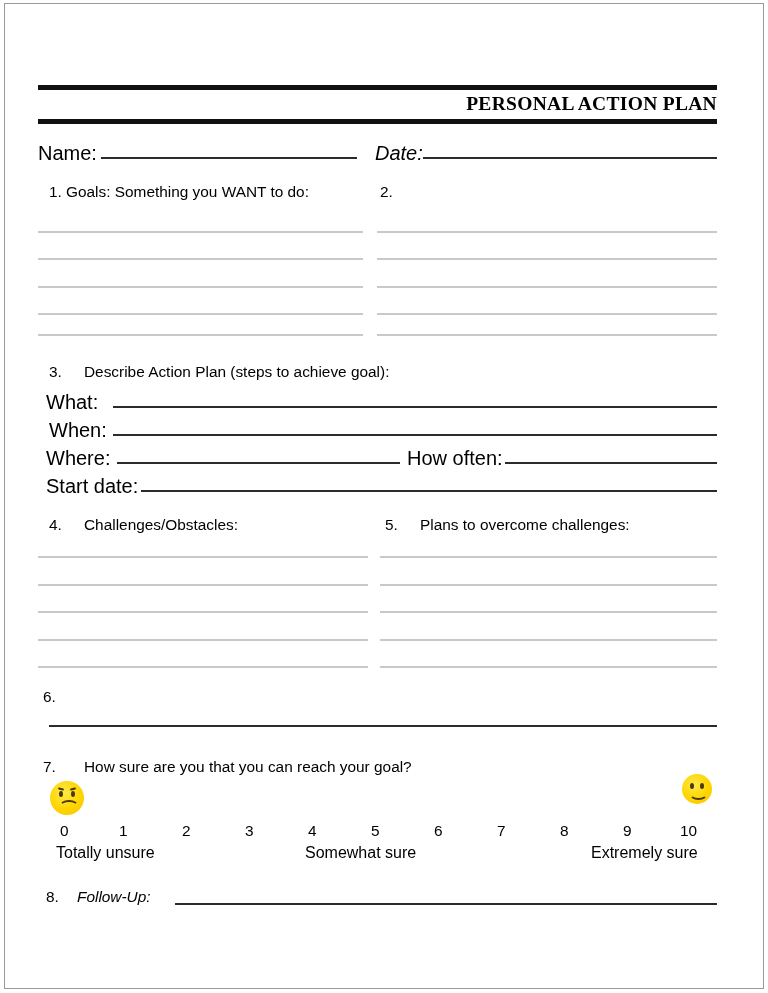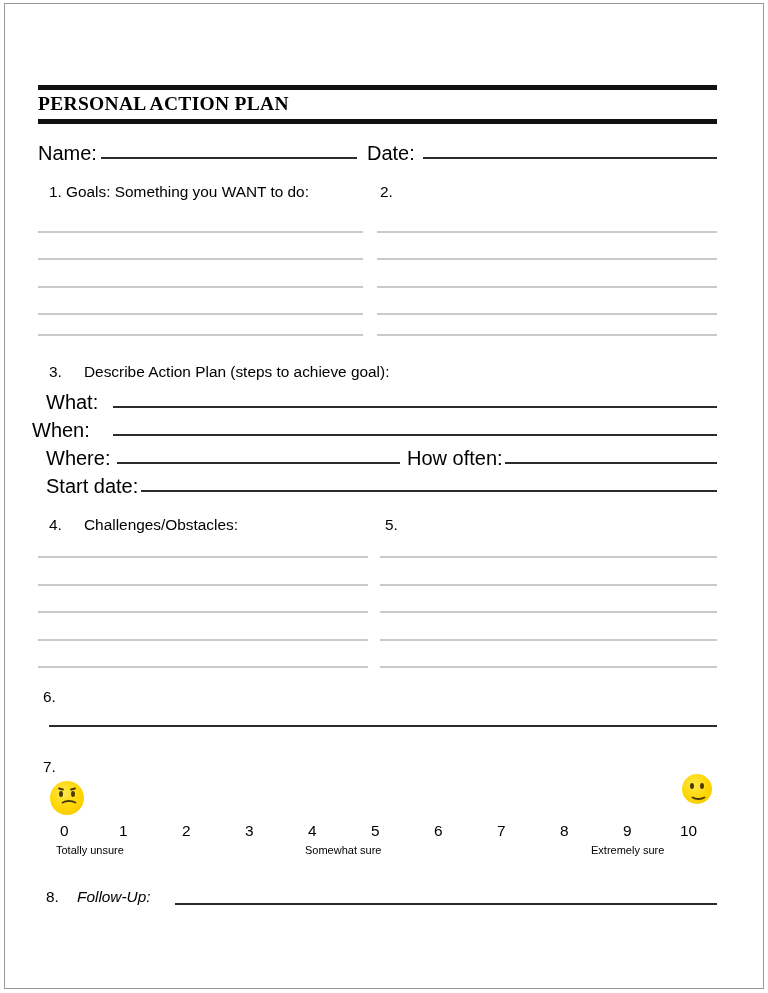--- a/index.html
+++ b/index.html
@@ -43,21 +43,21 @@
     background: #111111;
   }
   .rule-top    { top: 81px; }
   .rule-bottom { top: 115px; }
 
   .doc-title {
     position: absolute;
     left: 33px;
     top: 89px;
     width: 679px;
-    text-align: left;
+    text-align: right;
     font-family: "Liberation Serif", serif;
     font-weight: bold;
     font-size: 19.5px;
     letter-spacing: 0.3px;
   }
 
   
   .lbl {
     position: absolute;
     font-size: 20px;
@@ -134,39 +134,39 @@
   .mouth.frown {
     top: 19px;
     border-bottom-color: transparent;
     border-left-color: transparent;
     border-right-color: transparent;
   }
 
   
   .anchor {
     position: absolute;
-    font-size: 11px;
+    font-size: 16px;
     white-space: nowrap;
     line-height: 1;
   }
 </style>
 </head>
 <body>
 
 <div class="page-frame">
   <div class="sheet">
 
     <div class="rule-thick rule-top"></div>
     <div class="doc-title">PERSONAL ACTION PLAN</div>
     <div class="rule-thick rule-bottom"></div>
 
     <div class="lbl" style="left:33px; top:139px;">Name:</div>
     <div class="uline" style="left:96px; top:153px; width:256px;"></div>
 
-    <div class="lbl" style="left:362px; top:139px;">Date:</div>
+    <div class="lbl" style="left:370px; top:139px;font-style:italic;">Date:</div>
     <div class="uline" style="left:418px; top:153px; width:294px;"></div>
 
     <div class="heading" style="left:44px; top:180px;">1.</div>
     <div class="heading" style="left:61px; top:180px;">Goals: Something you WANT to do:</div>
 
     <div class="heading" style="left:375px; top:180px;">2.</div>
 
     <div class="ruled" style="left:33px; top:227px;  width:325px;"></div>
     <div class="ruled" style="left:33px; top:254px;  width:325px;"></div>
     <div class="ruled" style="left:33px; top:282px;  width:325px;"></div>
@@ -178,53 +178,55 @@
     <div class="ruled" style="left:372px; top:282px; width:340px;"></div>
     <div class="ruled" style="left:372px; top:309px; width:340px;"></div>
     <div class="ruled" style="left:372px; top:330px; width:340px;"></div>
 
     <div class="heading" style="left:44px; top:360px;">3.</div>
     <div class="heading" style="left:79px; top:360px;">Describe Action Plan (steps to achieve goal):</div>
 
     <div class="lbl" style="left:41px; top:388px;">What:</div>
     <div class="uline" style="left:108px; top:402px; width:604px;"></div>
 
-    <div class="lbl" style="left:27px; top:416px;text-align:center;">When:</div>
+    <div class="lbl" style="left:44px; top:416px;text-align:center;">When:</div>
     <div class="uline" style="left:108px; top:430px; width:604px;"></div>
 
     <div class="lbl" style="left:41px; top:444px;">Where:</div>
     <div class="uline" style="left:112px; top:458px; width:283px;"></div>
 
     <div class="lbl" style="left:402px; top:444px;">How often:</div>
     <div class="uline" style="left:500px; top:458px; width:212px;"></div>
 
     <div class="lbl" style="left:41px; top:472px;">Start date:</div>
     <div class="uline" style="left:136px; top:486px; width:576px;"></div>
 
     <div class="heading" style="left:44px; top:513px;">4.</div>
     <div class="heading" style="left:79px; top:513px;">Challenges/Obstacles:</div>
 
     <div class="heading" style="left:380px; top:513px;">5.</div>
+    <div class="heading" style="left:415px; top:513px;">Plans to overcome challenges:</div>
 
     <div class="ruled" style="left:33px; top:552px; width:330px;"></div>
     <div class="ruled" style="left:33px; top:580px; width:330px;"></div>
     <div class="ruled" style="left:33px; top:607px; width:330px;"></div>
     <div class="ruled" style="left:33px; top:635px; width:330px;"></div>
     <div class="ruled" style="left:33px; top:662px; width:330px;"></div>
 
     <div class="ruled" style="left:375px; top:552px; width:337px;"></div>
     <div class="ruled" style="left:375px; top:580px; width:337px;"></div>
     <div class="ruled" style="left:375px; top:607px; width:337px;"></div>
     <div class="ruled" style="left:375px; top:635px; width:337px;"></div>
     <div class="ruled" style="left:375px; top:662px; width:337px;"></div>
 
     <div class="heading" style="left:38px; top:685px;">6.</div>
     <div class="uline" style="left:44px; top:721px; width:668px;"></div>
 
     <div class="heading" style="left:38px; top:755px;">7.</div>
+    <div class="heading" style="left:79px; top:755px;">How sure are you that you can reach your goal?</div>
 
     <div class="face" style="left:45px; top:777px;">
       <span class="brow l"></span>
       <span class="brow r"></span>
       <span class="eye l"></span>
       <span class="eye r"></span>
       <span class="mouth frown"></span>
     </div>
 
     <div class="face" style="left:677px; top:770px; width:30px; height:30px;">

